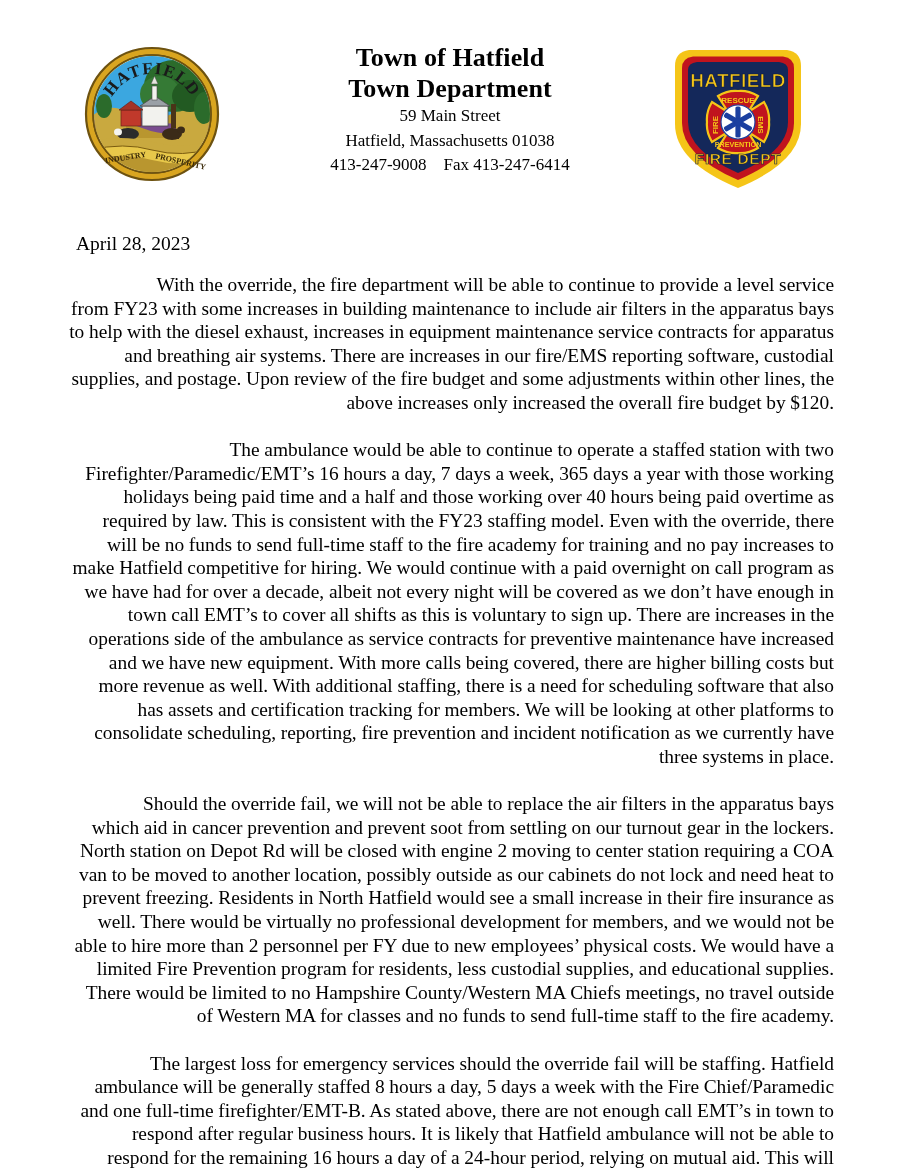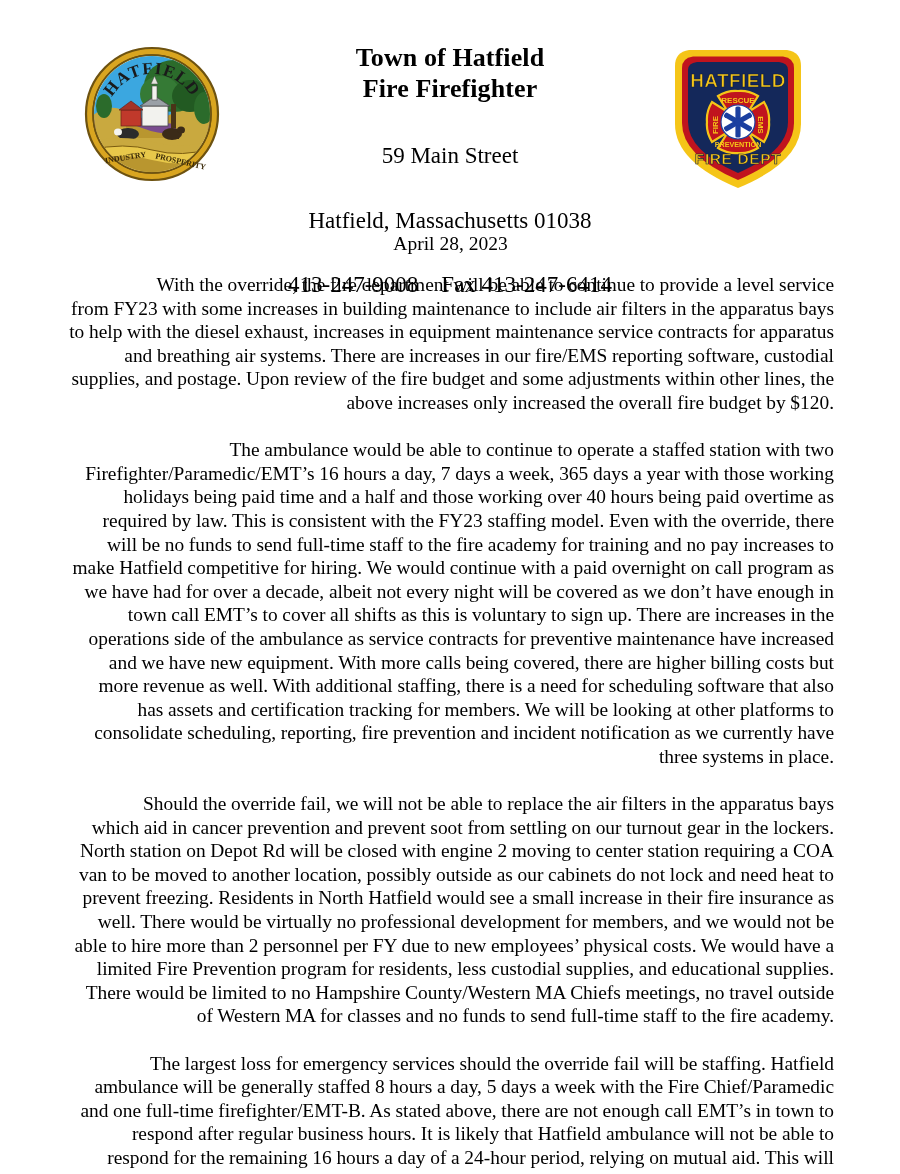--- a/index.html
+++ b/index.html
@@ -37,25 +37,24 @@
     width: 420px;
     text-align: center;
   }
   .org-line {
     font-size: 26px;
     font-weight: bold;
     line-height: 31px;
     letter-spacing: 0.1px;
   }
   .addr-line {
-    font-size: 23px;
+    font-size: 17px;
     font-weight: normal;
     line-height: 24.6px;
     white-space: pre;
-    margin-top: 40px;
   }
 
   
   .seal-wrap {
     position: absolute;
     left: 80px;
     top: 42px;
     width: 144px;
     height: 144px;
   }
@@ -67,24 +66,24 @@
     left: 663px;
     top: 36px;
     width: 150px;
     height: 160px;
   }
   .badge-svg { display: block; width: 150px; height: 160px; }
 
   
   .date-row {
     position: absolute;
-    left: 68px;
+    left: 76px;
     top: 232px;
     width: 765px;
-    text-align: center;
+    text-align: left;
     font-size: 19.5px;
     line-height: 24px;
   }
 
   
   .body-block {
     position: absolute;
     left: 68px;
     top: 273px;
     width: 766px;
@@ -151,21 +150,21 @@
         <text font-family="Liberation Serif, serif" font-size="17" font-weight="bold" fill="#1a1a1a" letter-spacing="1.2">
           <textPath href="#archPath" startOffset="50%" text-anchor="middle">HATFIELD</textPath>
         </text>
         <text x="46" y="118" font-family="Liberation Serif, serif" font-size="8" font-weight="bold" fill="#3a2a08" text-anchor="middle" transform="rotate(-9 46 118)">INDUSTRY</text>
         <text x="100" y="122" font-family="Liberation Serif, serif" font-size="8" font-weight="bold" fill="#3a2a08" text-anchor="middle" transform="rotate(13 100 122)">PROSPERITY</text>
       </svg>
     </div>
 
     <div class="header-center">
       <div class="org-line">Town of Hatfield</div>
-      <div class="org-line">Fire Firefighter</div>
+      <div class="org-line">Town Department</div>
       <div class="addr-line">59 Main Street</div>
       <div class="addr-line">Hatfield, Massachusetts 01038</div>
       <div class="addr-line">413-247-9008    Fax 413-247-6414</div>
     </div>
 
     <div class="badge-wrap">
       <svg class="badge-svg" viewBox="0 0 150 160">
         <defs>
           <path id="shieldOuter" d="M12,30 Q12,16 26,14 L124,14 Q138,16 138,30 L138,88 Q138,126 75,152 Q12,126 12,88 Z"></path>
         </defs>

